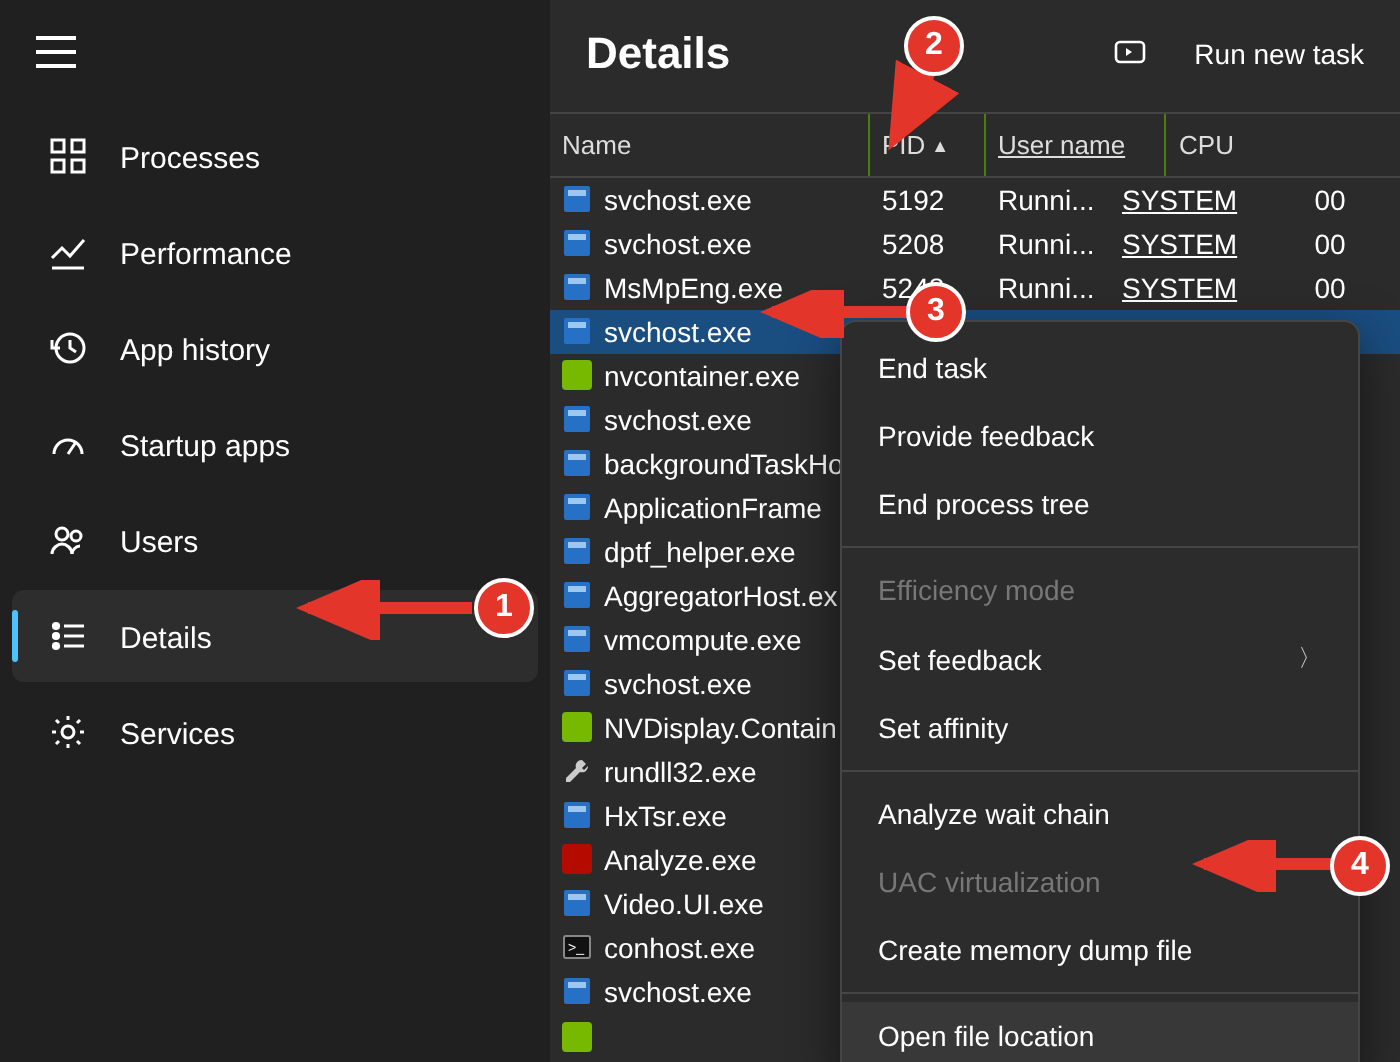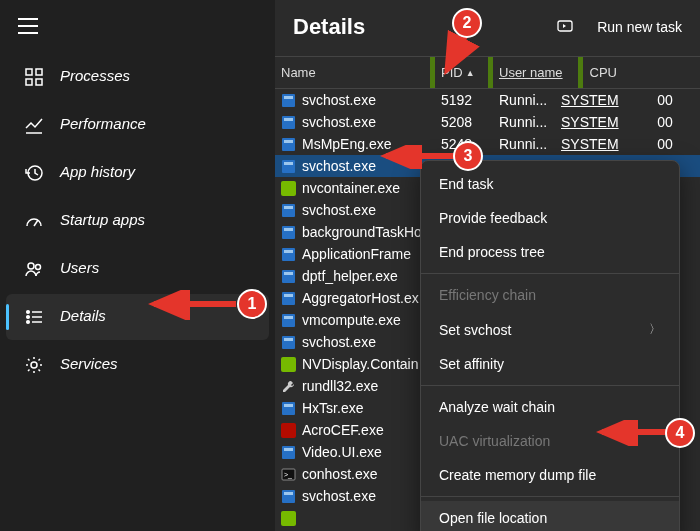--- a/index.html
+++ b/index.html
@@ -3,47 +3,47 @@
 <meta charset="utf-8">
 <style>
   * { margin: 0; padding: 0; box-sizing: border-box; font-family: "Segoe UI", Arial, sans-serif; }
   body { width: 700px; height: 531px; background: #1a1a1a; color: #fff; overflow: hidden; position: relative; }
   .app { display: flex; width: 100%; height: 100%; }
 
   
   .sidebar { width: 275px; background: #202020; padding-top: 8px; flex-shrink: 0; }
   .hamburger { padding: 10px 18px; margin-bottom: 6px; }
   .hamburger svg { width: 20px; height: 16px; }
-  .side-item { display: flex; align-items: flex-start; gap: 16px; padding: 13px 18px; font-size: 15px; color: #fff; cursor: pointer; border-radius: 6px; margin: 2px 6px; font-style: italic; }
+  .side-item { display: flex; align-items: flex-end; gap: 16px; padding: 13px 18px; font-size: 15px; color: #fff; cursor: pointer; border-radius: 6px; margin: 2px 6px; }
   .side-item.active { background: #2d2d2d; position: relative; }
   .side-item.active::before { content: ""; position: absolute; left: 0; top: 10px; bottom: 10px; width: 3px; background: #4cc2ff; border-radius: 2px; }
   .side-item .icon { width: 20px; height: 20px; display: flex; align-items: center; justify-content: center; color: #fff; }
   .side-item .icon svg { width: 18px; height: 18px; stroke: #fff; fill: none; stroke-width: 1.5; }
 
   
   .main { flex: 1; background: #2b2b2b; display: flex; flex-direction: column; overflow: hidden; }
   .topbar { display: flex; align-items: center; justify-content: space-between; padding: 14px 18px 16px 18px; }
   .title { font-size: 22px; font-weight: 600; }
   .runtask { display: flex; align-items: center; gap: 24px; font-size: 14px; cursor: pointer; }
 
   
   .thead { display: flex; background: #2b2b2b; border-top: 1px solid #444; border-bottom: 1px solid #444; font-size: 13px; color: #ddd; }
-  .th { padding: 8px 6px; border-right: 5px solid #4d7c0f; display: flex; align-items: center; gap: 3px; }
+  .th { padding: 8px 6px; border-right: 1px solid #4d7c0f; display: flex; align-items: center; gap: 3px; }
   .col-name { width: 160px; }
   .col-pid  { width: 58px; }
   .col-status { width: 62px; }
   .col-user { width: 90px; text-decoration: underline; }
   .col-cpu { width: 40px; justify-content: flex-end; border-right: none; }
   .th .sort { font-size: 9px; }
 
   .tbody { flex: 1; overflow: hidden; }
   .row { display: flex; font-size: 14px; height: 22px; align-items: center; }
   .row.selected { background: #1a4d80; }
   .cell { padding: 0 6px; overflow: hidden; white-space: nowrap; text-overflow: ellipsis; }
-  .cell.col-name { display: flex; align-items: flex-end; gap: 6px; }
+  .cell.col-name { display: flex; align-items: flex-start; gap: 6px; }
   .cell.col-cpu { text-align: center; }
   .proc-icon { width: 15px; height: 15px; flex-shrink: 0; display: inline-flex; align-items: center; justify-content: center; }
   .proc-icon svg { width: 15px; height: 15px; }
 
   
   .ctx { position: absolute; left: 420px; top: 160px; width: 260px; background: #2c2c2c; border: 1px solid #454545; border-radius: 8px; padding: 6px 0; box-shadow: 0 8px 24px rgba(0,0,0,0.5); }
   .ctx-item { padding: 9px 18px; font-size: 14px; color: #fff; cursor: pointer; display: flex; justify-content: space-between; align-items: flex-end; }
   .ctx-item.disabled { color: #777; cursor: default; }
   .ctx-item.hl { background: #383838; }
   .ctx-sep { height: 1px; background: #454545; margin: 4px 0; }
@@ -393,21 +393,21 @@
           <div class="cell col-user"></div>
           <div class="cell col-cpu"></div>
         </div>
         <div class="row">
           <div class="cell col-name">
             <span class="proc-icon">
               <svg viewBox="0 0 15 15">
                 <rect width="15" height="15" rx="2" fill="#b30b00"></rect>
               </svg>
             </span>
-            <span>AcroCEF.exe</span>
+            <span>Analyze.exe</span>
           </div>
           <div class="cell col-pid"></div>
           <div class="cell col-status"></div>
           <div class="cell col-user"></div>
           <div class="cell col-cpu"></div>
         </div>
         <div class="row">
           <div class="cell col-name">
             <span class="proc-icon">
               <svg viewBox="0 0 15 15">
@@ -474,24 +474,24 @@
       <span>End task</span>
     </div>
     <div class="ctx-item">
       <span>Provide feedback</span>
     </div>
     <div class="ctx-item">
       <span>End process tree</span>
     </div>
     <div class="ctx-sep"></div>
     <div class="ctx-item disabled">
-      <span>Efficiency chain</span>
-    </div>
-    <div class="ctx-item">
-      <span>Set svchost</span>
+      <span>Efficiency mode</span>
+    </div>
+    <div class="ctx-item">
+      <span>Set feedback</span>
       <span class="chev">〉</span>
     </div>
     <div class="ctx-item">
       <span>Set affinity</span>
     </div>
     <div class="ctx-sep"></div>
     <div class="ctx-item">
       <span>Analyze wait chain</span>
     </div>
     <div class="ctx-item disabled">

